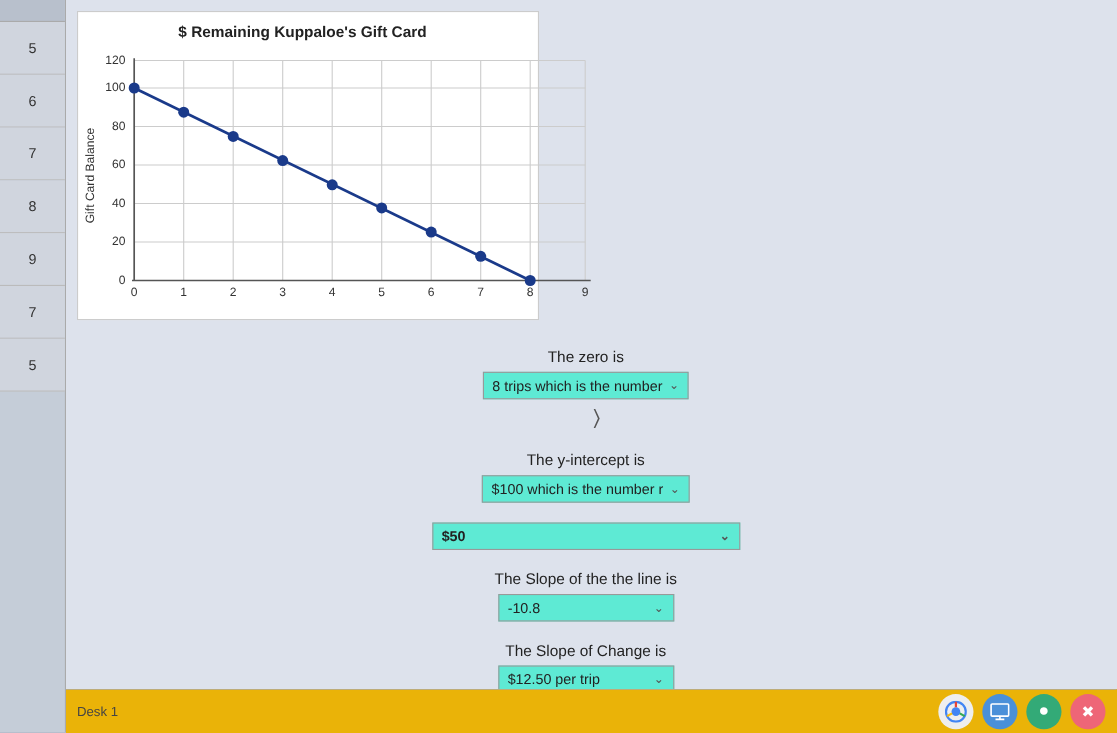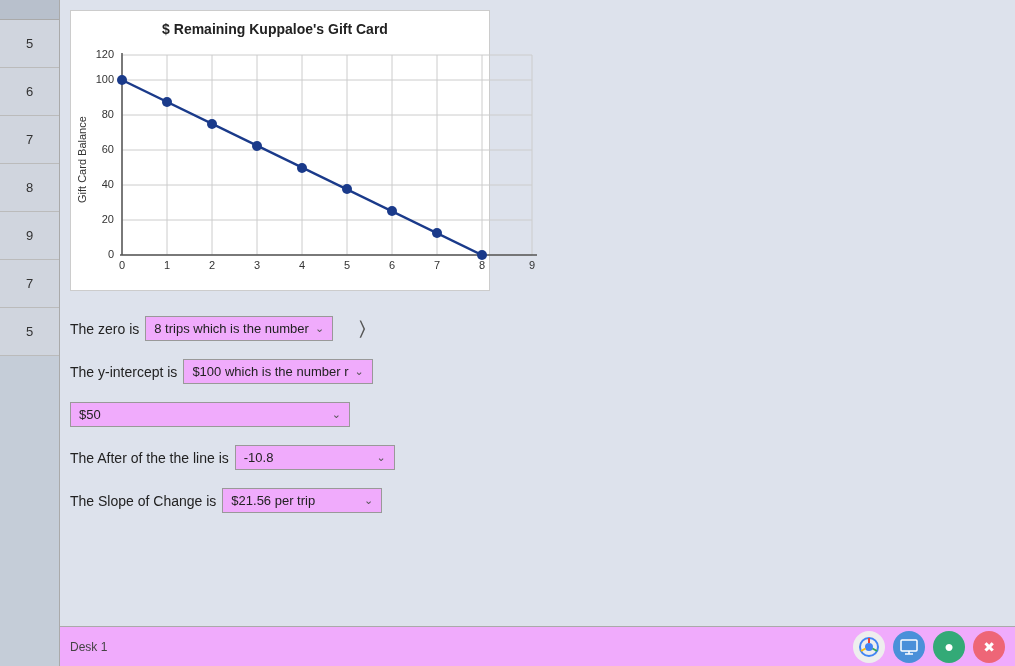--- a/index.html
+++ b/index.html
@@ -92,32 +92,33 @@
     .qa-section {
       padding: 5px 0;
     }
 
     .qa-row {
       display: flex;
       align-items: center;
       margin-bottom: 18px;
       flex-wrap: wrap;
       gap: 6px;
+      flex-direction: column;
     }
 
     .qa-label {
       font-size: 14px;
       color: #222;
       white-space: nowrap;
     }
 
     .qa-dropdown {
       display: inline-flex;
       align-items: center;
-      background: #f0abfc;
+      background: #5eead4;
       border: 1px solid #999;
       padding: 4px 8px;
       font-size: 13px;
       color: #222;
       cursor: pointer;
       min-width: 160px;
       gap: 6px;
     }
 
     .qa-dropdown .chevron {
@@ -132,21 +133,21 @@
       color: #555;
     }
 
     
     .taskbar {
       position: fixed;
       bottom: 0;
       left: 60px;
       right: 0;
       height: 40px;
-      background: #f0abfc;
+      background: #eab308;
       border-top: 1px solid #aaa;
       display: flex;
       align-items: center;
       justify-content: space-between;
       padding: 0 10px;
     }
 
     .taskbar-left {
       font-size: 12px;
       color: #444;
@@ -279,38 +280,38 @@
 
     <div class="qa-row">
       <span class="qa-label">The y-intercept is</span>
       <div class="qa-dropdown">
         <span>$100 which is the number r</span>
         <span class="chevron">⌄</span>
       </div>
     </div>
 
     <div class="qa-row">
-      <div class="qa-dropdown" style="min-width:280px;">
+      <div class="qa-dropdown" style="min-width:280px;font-weight:bold;">
         <span>$50</span>
         <span class="chevron">⌄</span>
       </div>
     </div>
 
     <div class="qa-row">
-      <span class="qa-label">The After of the the line is</span>
+      <span class="qa-label">The Slope of the the line is</span>
       <div class="qa-dropdown">
         <span>-10.8</span>
         <span class="chevron">⌄</span>
       </div>
     </div>
 
     <div class="qa-row">
       <span class="qa-label">The Slope of Change is</span>
       <div class="qa-dropdown">
-        <span>$21.56 per trip</span>
+        <span>$12.50 per trip</span>
         <span class="chevron">⌄</span>
       </div>
     </div>
 
   </div>
 
   
   <div style="height:50px;"></div>
 </div>
 

